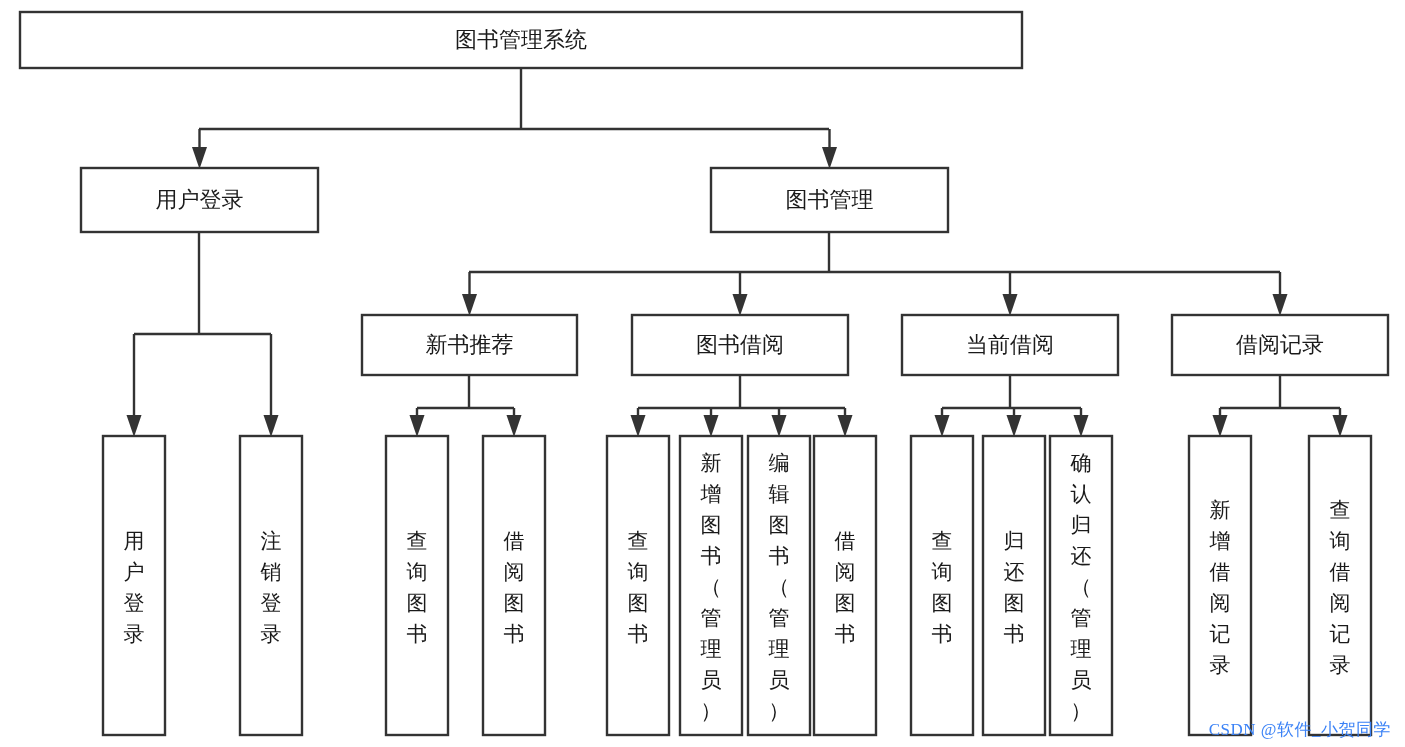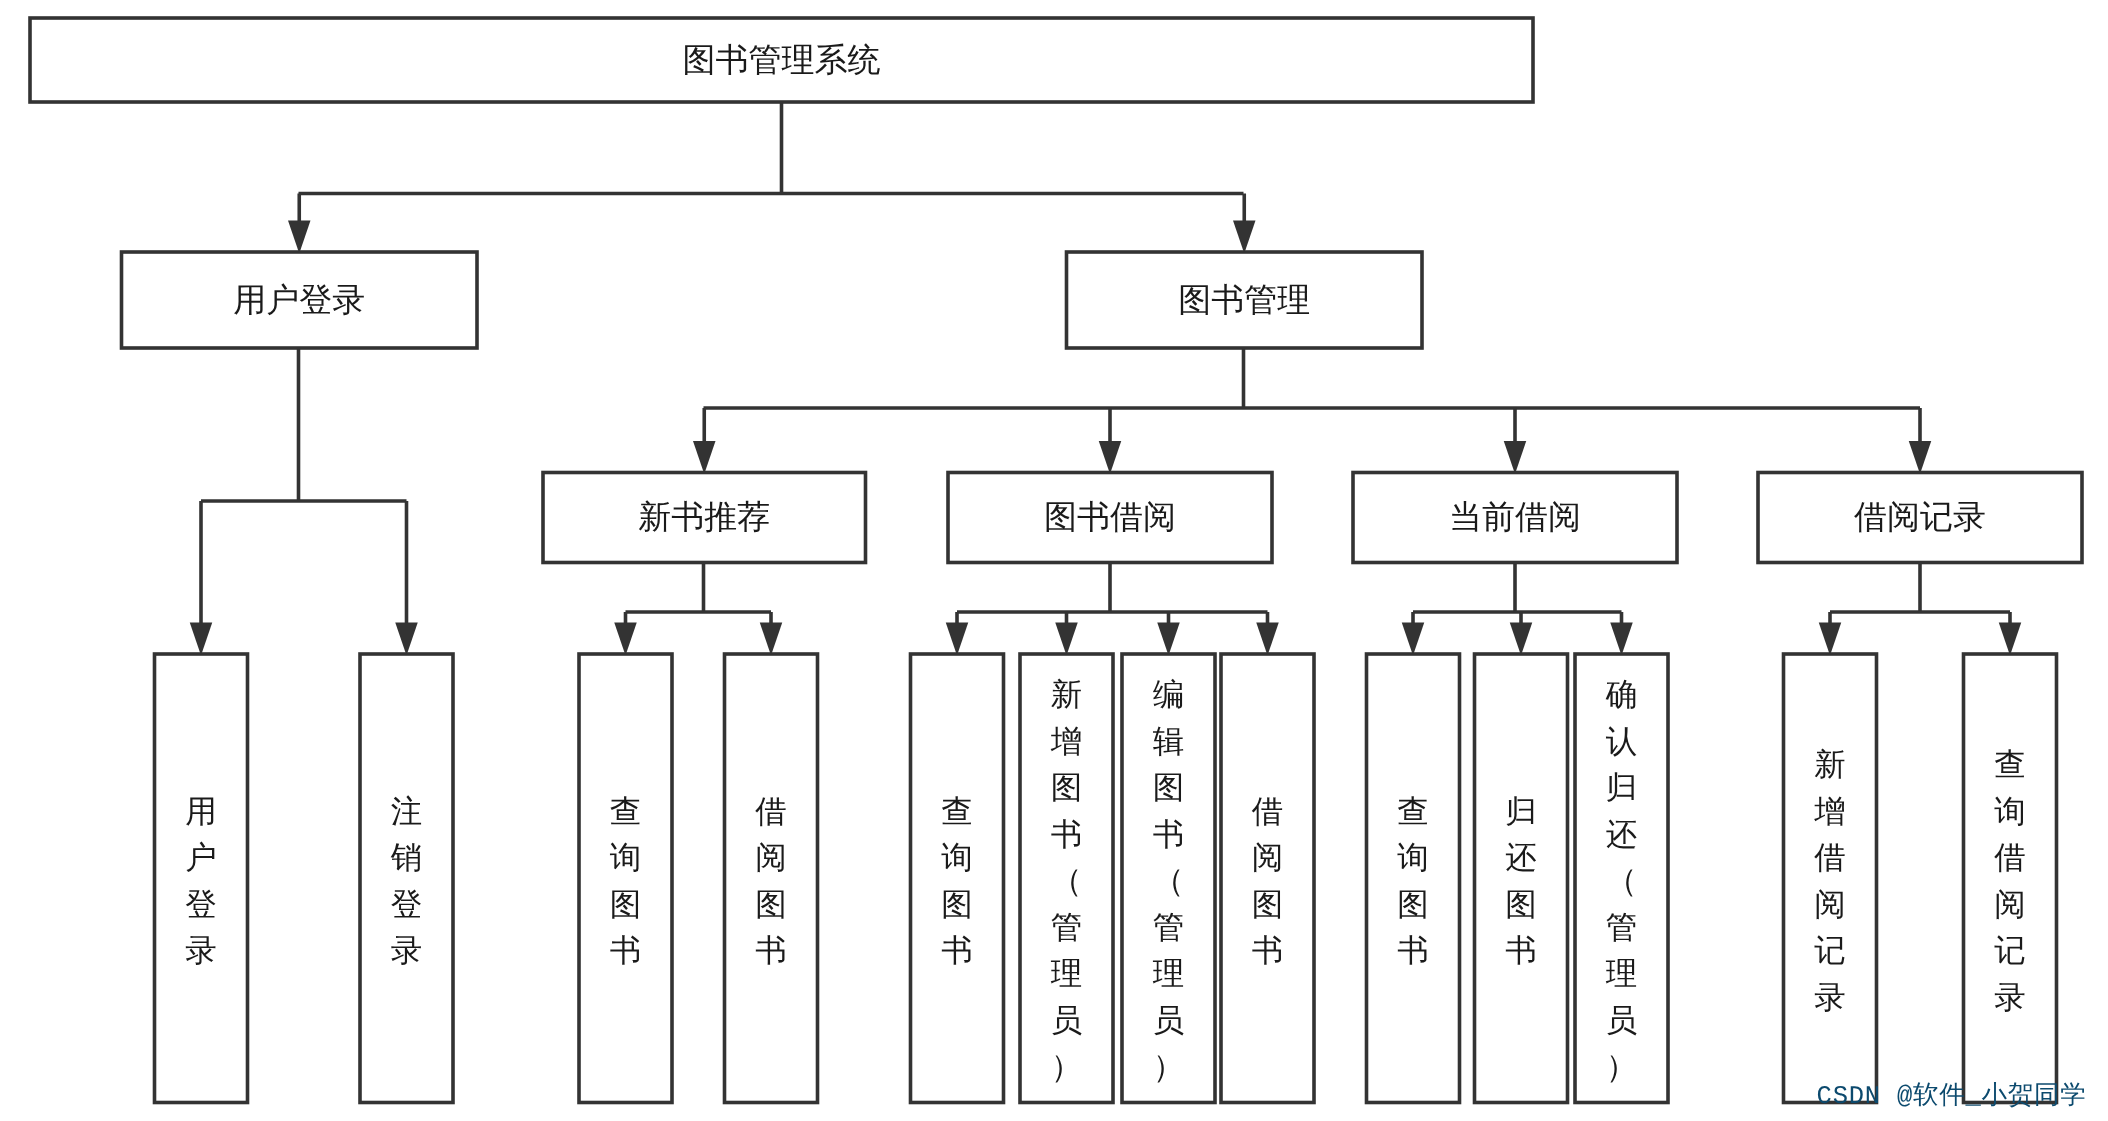--- a/index.html
+++ b/index.html
@@ -52,23 +52,23 @@
   .node-label-vert {
     font-family: "DejaVu Sans", "Liberation Sans", sans-serif;
     font-size: 21px;
     fill: #1a1a1a;
     text-anchor: middle;
   }
   .watermark {
     position: absolute;
     right: 14px;
     bottom: 6px;
-    font-family: Liberation Mono, monospace;
+    font-family: Liberation Serif, serif;
     font-size: 17px;
-    color: #0c4a6e;
+    color: #3b82f6;
     letter-spacing: 0.5px;
     white-space: nowrap;
     user-select: none;
   }
 </style>
 </head>
 <body>
 
 <div id="diagram-root">
   <svg class="flow" id="flow-svg" viewBox="0 0 1405 747" xmlns="http://www.w3.org/2000/svg">

